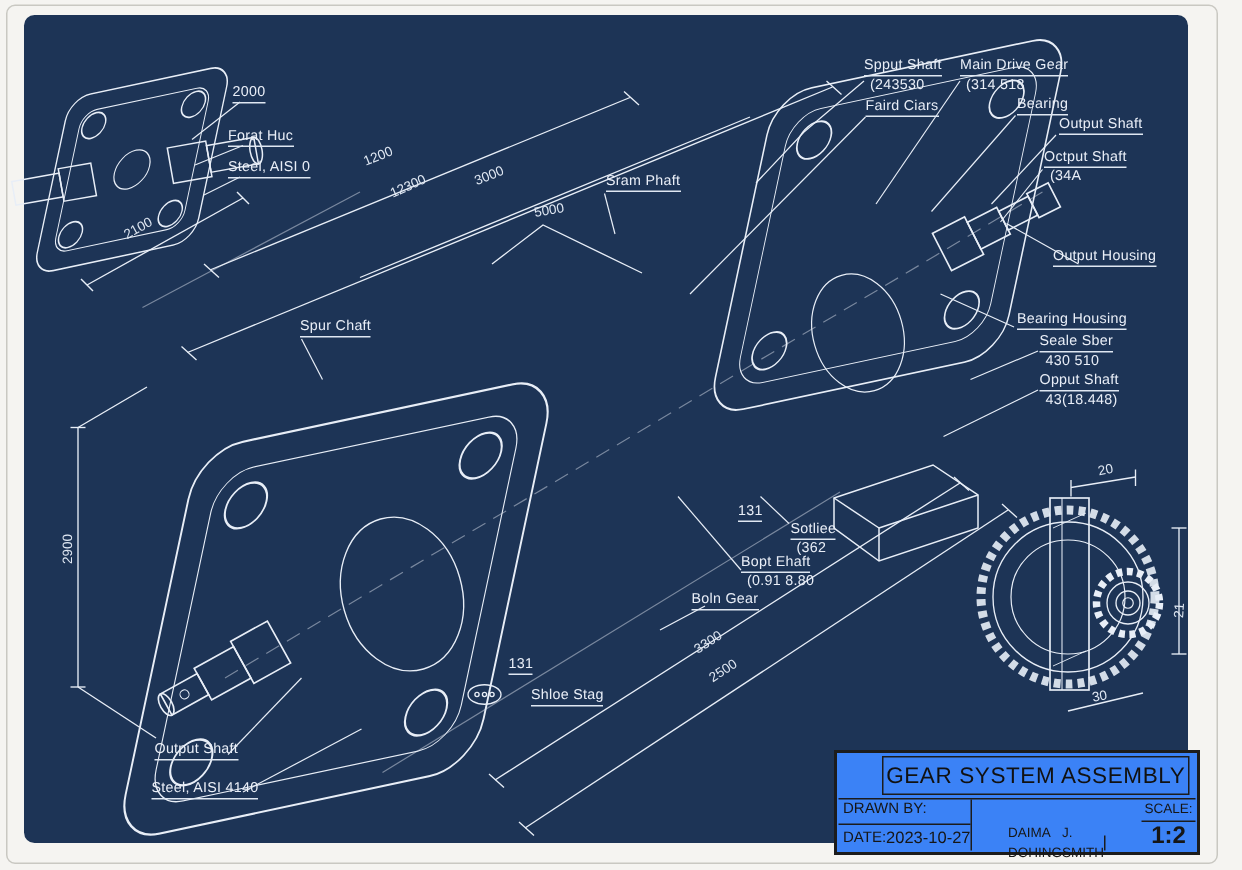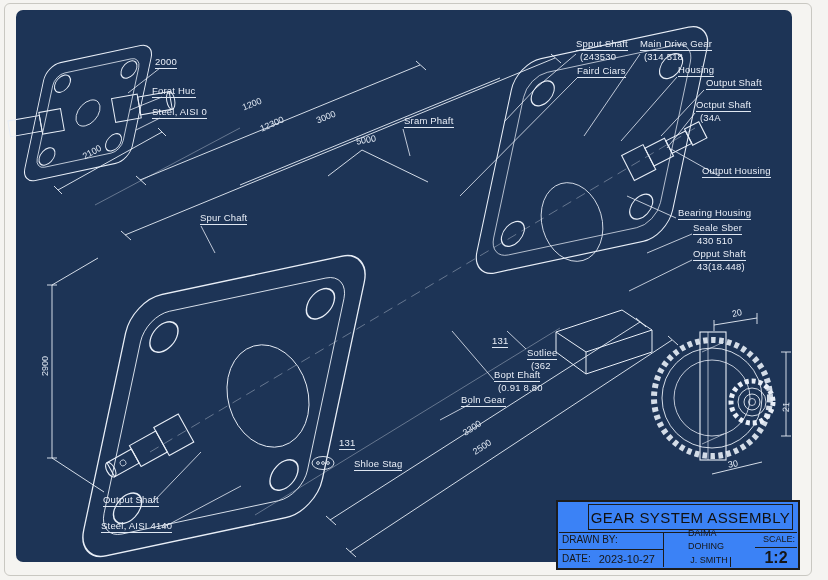--- a/index.html
+++ b/index.html
@@ -21,21 +21,21 @@
           border:2px solid #1c1c1c;box-sizing:border-box;color:#161616;}
   .tb-title{position:absolute;left:30px;top:2px;right:5px;height:24px;border:1px solid #1c1c1c;
             display:flex;align-items:center;justify-content:center;font-size:15px;
             letter-spacing:.4px;color:#111;}
   .tb-grid{position:absolute;left:1px;right:1px;top:30px;bottom:1px;display:flex;
            border-top:1px solid #1c1c1c;gap:24px;}
   .tb-c1{width:104px;border-right:1px solid #1c1c1c;display:flex;flex-direction:column;}
   .tb-c1 .r1{height:15px;border-bottom:1px solid #1c1c1c;font-size:10px;padding:1px 0 0 3px;}
   .tb-c1 .r2{flex:1;display:flex;align-items:center;font-size:10px;padding-left:3px;}
   .tb-c1 .r2 .val{flex:1;text-align:center;font-size:11px;}
-  .tb-c2{flex:1;display:flex;flex-direction:column;align-items:center;justify-content:flex-end;
+  .tb-c2{flex:1;display:flex;flex-direction:row;align-items:center;justify-content:space-between;
          font-size:9px;line-height:1.5;border-right:1px solid #1c1c1c;margin-top:24px;}
   .tb-c3{width:42px;display:flex;flex-direction:column;}
   .tb-c3 .s1{font-size:9px;padding:1px 2px 0 2px;text-align:right;border-bottom:1px solid #1c1c1c;height:13px;}
   .tb-c3 .s2{flex:1;display:flex;align-items:center;justify-content:center;font-size:16px;font-weight:bold;}
 </style>
 </head>
 <body>
 
 <div class="page">
   <div class="canvas"></div>
@@ -213,21 +213,21 @@
   <div class="dim ctr" style="left:326px;top:117px;--r:-22deg">3000</div>
   <div class="dim ctr" style="left:366px;top:140px;--r:-10deg">5000</div>
   <div class="dim ctr" style="left:45px;top:366px;--r:-90deg">2900</div>
   <div class="dim ctr" style="left:472px;top:428px;--r:-33deg">3300</div>
   <div class="dim ctr" style="left:482px;top:447px;--r:-33deg">2500</div>
 
   <div class="lbl" style="left:404px;top:115px"><span class="u">Sram Phaft</span></div>
   <div class="lbl" style="left:576px;top:38px"><span class="u">Spput Shaft</span><span class="sub">(243530</span></div>
   <div class="lbl" style="left:577px;top:65px"><span class="u">Faird Ciars</span></div>
   <div class="lbl" style="left:640px;top:38px"><span class="u">Main Drive Gear</span><span class="sub">(314 518</span></div>
-  <div class="lbl" style="left:678px;top:64px"><span class="u">Housing</span></div>
+  <div class="lbl" style="left:678px;top:64px"><span class="u">Bearing</span></div>
   <div class="lbl" style="left:706px;top:77px"><span class="u">Output Shaft</span></div>
   <div class="lbl" style="left:696px;top:99px"><span class="u">Octput Shaft</span><span class="sub">(34A</span></div>
   <div class="lbl" style="left:702px;top:165px"><span class="u">Output Housing</span></div>
   <div class="lbl" style="left:678px;top:207px"><span class="u">Bearing Housing</span></div>
   <div class="lbl" style="left:693px;top:222px"><span class="u">Seale Sber</span><span class="sub">430 510</span></div>
   <div class="lbl" style="left:693px;top:248px"><span class="u">Opput Shaft</span><span class="sub">43(18.448)</span></div>
   <div class="lbl" style="left:200px;top:212px"><span class="u">Spur Chaft</span></div>
 
   <div class="lbl" style="left:492px;top:335px"><span class="u">131</span></div>
   <div class="lbl" style="left:527px;top:347px"><span class="u">Sotliee</span><span class="sub">(362</span></div>

